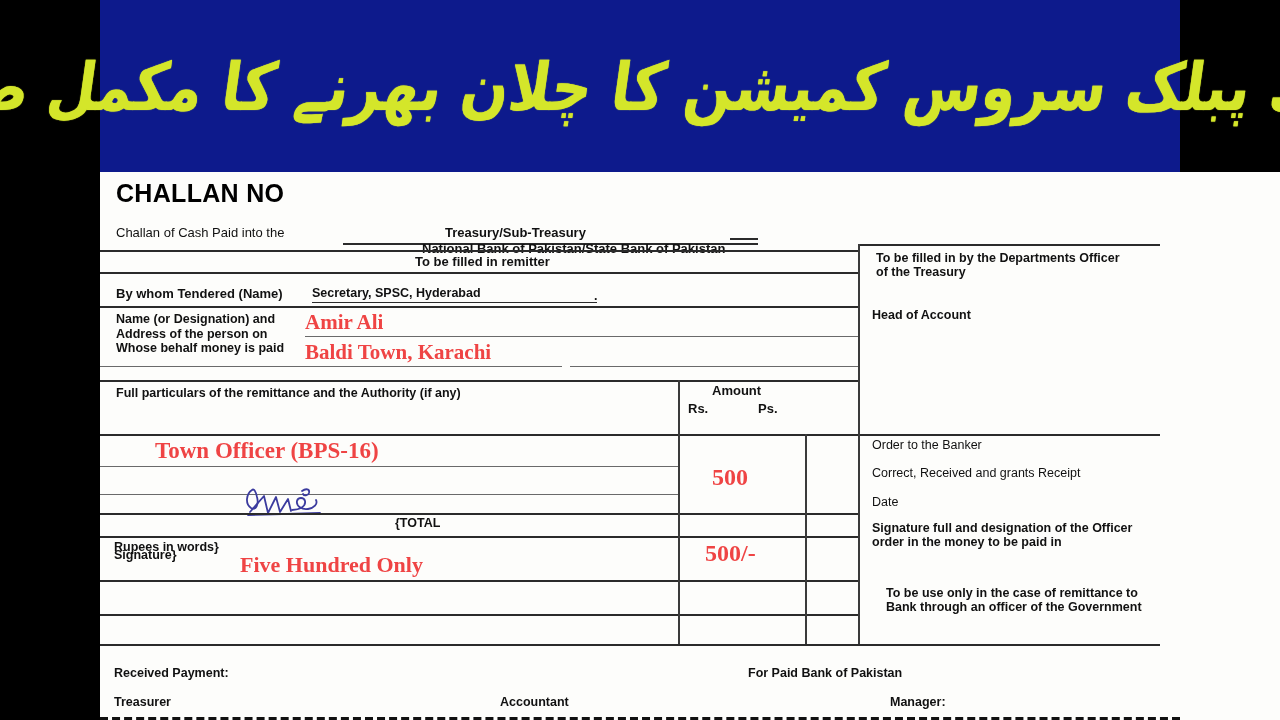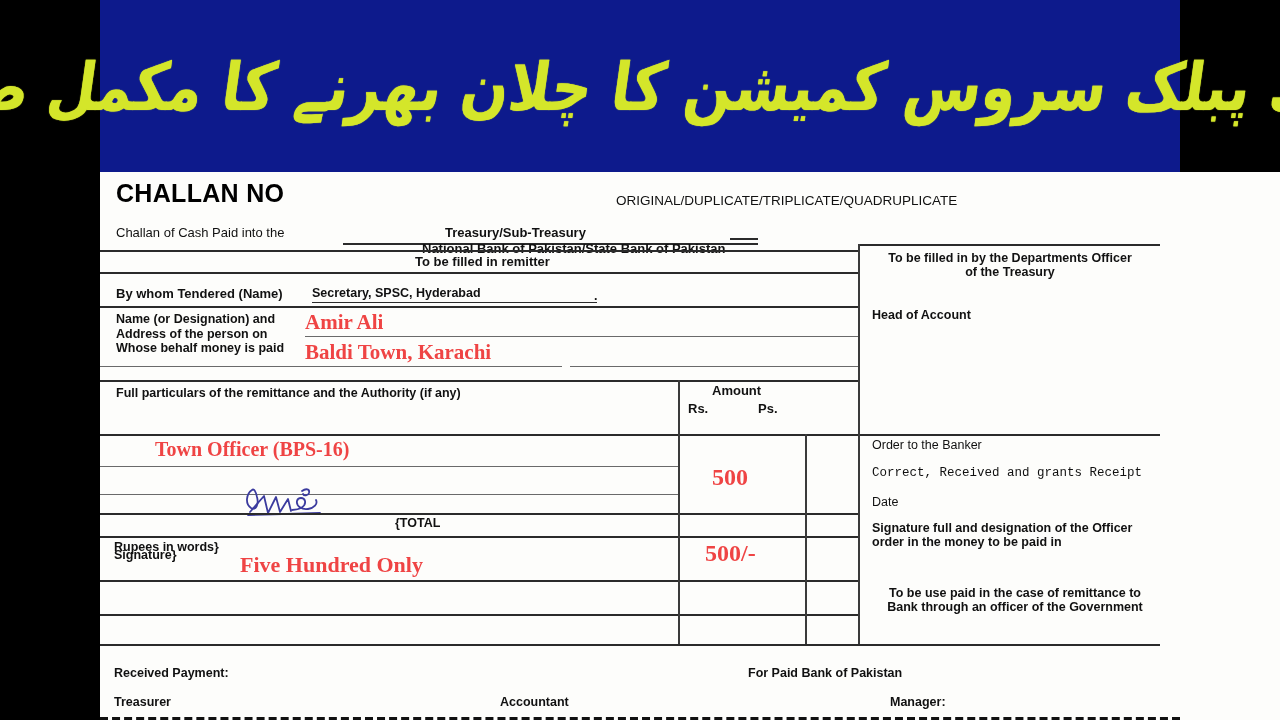--- a/index.html
+++ b/index.html
@@ -39,55 +39,54 @@
   
   .hline{position:absolute;height:0;border-top:2px solid #4d4d4d;}
   .hline.thin{border-top:1px solid #6a6a6a;}
   .hline.dark{border-top:2px solid #2b2b2b;}
   .vline{position:absolute;width:0;border-left:2px solid #3a3a3a;}
   .dashline{position:absolute;height:0;border-top:4px dashed #111;}
 
   
   .t{position:absolute;font-size:12.5px;line-height:14px;color:#111;white-space:nowrap;}
   .t.b{font-weight:700;}
-  .t.c{text-align:center;}
+  .t.c{padding-left:16px;}
   .title{
     position:absolute;font-size:25px;font-weight:700;letter-spacing:.3px;
     font-family:"Liberation Sans", sans-serif;
   }
   .hand{
     position:absolute;
     font-family:"Liberation Serif", serif;
     font-weight:700;
     color:#ef4444;
     white-space:nowrap;
   }
   .hand.h1{font-size:21px;}
-  .hand.h2{font-size:20px;}
+  .hand.h2{font-size:23px;}
   .hand.h3{font-size:22px;}
   .ul-under{border-bottom:1.5px solid #2b2b2b;}
   .headacct{
     position:absolute;font-size:18px;font-weight:700;line-height:22px;
     white-space:nowrap;
   }
   .sig svg{display:block;}
 </style>
 </head>
 <body>
 
 <div class="stage">
 
   <div class="banner">
     <div class="banner-text">سندھ پبلک سروس کمیشن کا چلان بھرنے کا مکمل طریقہ</div>
   </div>
 
   <div class="sheet">
 
     <div class="title" style="left:16px;top:7px;">CHALLAN NO</div>
-    <div class="t" style="left:516px;top:22px;font-size:13.5px;">ORIGINAL/DUPLICATE/TRIPLICATE/QUADRUPLICATE</div>
 
     <div class="t" style="left:16px;top:54px;font-size:13px;">Challan of Cash Paid into the</div>
     <div class="t b" style="left:345px;top:54px;font-size:13px;text-align:center;">Treasury/Sub-Treasury</div>
     <div class="hline dark" style="left:243px;top:71px;width:415px;"></div>
     <div class="hline dark" style="left:630px;top:66px;width:28px;"></div>
     <div class="t b" style="left:322px;top:70px;font-size:13px;">National Bank of Pakistan/State Bank of Pakistan</div>
 
     <div class="hline dark" style="left:0px;top:78px;width:758px;"></div>
 
     <div class="t b" style="left:315px;top:83px;font-size:13px;">To be filled in remitter</div>
@@ -154,29 +153,29 @@
 
     <div class="hand" style="left:612px;top:292px;font-size:24px;">500</div>
     <div class="hand" style="left:605px;top:368px;font-size:24px;">500/-</div>
 
     <div class="vline" style="left:578px;top:208px;height:264px;"></div>
     <div class="vline" style="left:705px;top:262px;height:210px;"></div>
     <div class="vline" style="left:758px;top:72px;height:400px;"></div>
 
     <div class="hline dark" style="left:760px;top:262px;width:300px;"></div>
     <div class="t" style="left:772px;top:266px;font-size:12.5px;">Order to the Banker</div>
-    <div class="t" style="left:772px;top:294px;font-size:12.5px;font-family:Liberation Mono, monospace;">Correct, Received and grants Receipt</div>
+    <div class="t" style="left:772px;top:294px;font-size:12.5px;">Correct, Received and grants Receipt</div>
     <div class="t" style="left:772px;top:323px;font-size:12.5px;">Date</div>
     <div class="t b" style="left:772px;top:350px;font-size:12.5px;line-height:13.5px;white-space:normal;width:285px;">
       <span>Signature full and designation of the Officer</span><br>
       <span>order in the money to be paid in</span>
     </div>
 
     <div class="t b c" style="left:770px;top:414px;width:290px;white-space:normal;font-size:12.5px;line-height:14px;">
-      <span>To be use paid in the case of remittance to</span><br>
+      <span>To be use only in the case of remittance to</span><br>
       <span>Bank through an officer of the Government</span>
     </div>
 
     <div class="t b" style="left:14px;top:494px;font-size:12.5px;">Received Payment:</div>
     <div class="t b" style="left:648px;top:494px;font-size:12.5px;">For Paid Bank of Pakistan</div>
     <div class="t b" style="left:14px;top:523px;font-size:12.5px;">Treasurer</div>
     <div class="t b" style="left:400px;top:523px;font-size:12.5px;">Accountant</div>
     <div class="t b" style="left:790px;top:523px;font-size:12.5px;">Manager:</div>
 
     <div class="dashline" style="left:0px;top:545px;width:1080px;"></div>

